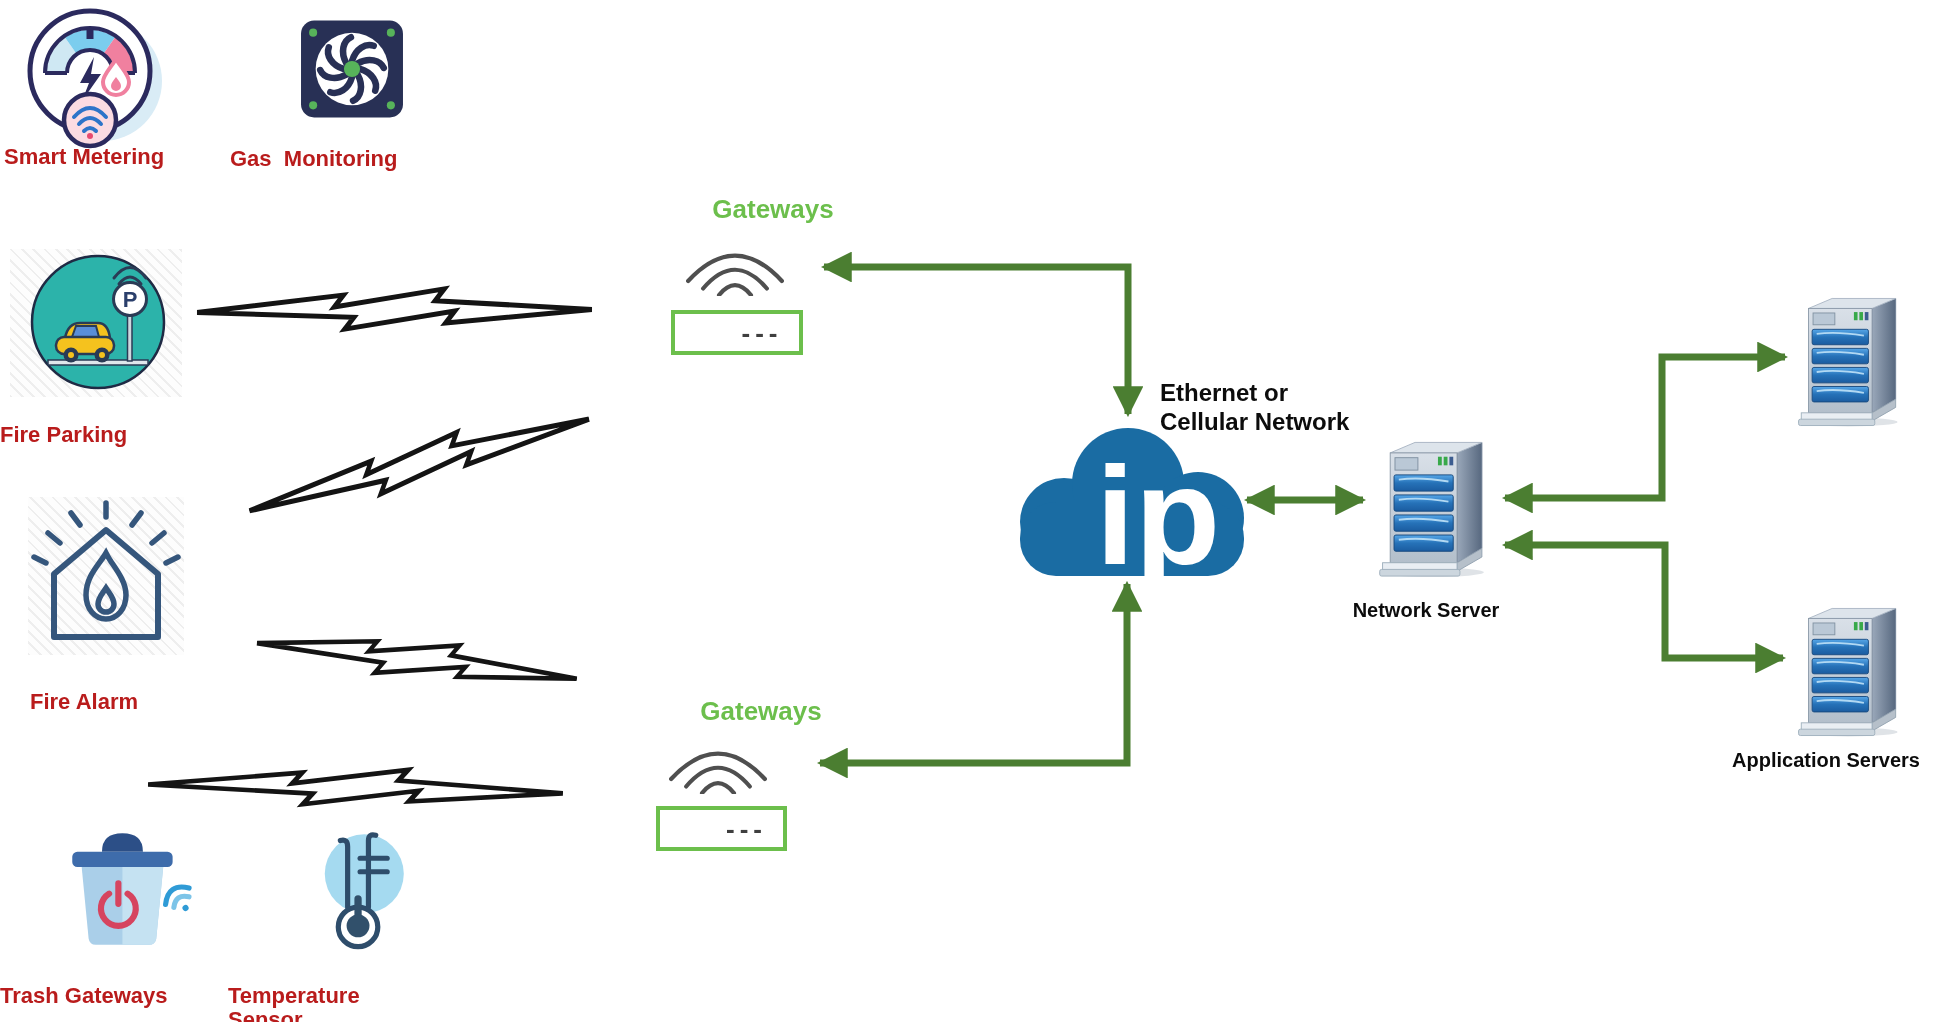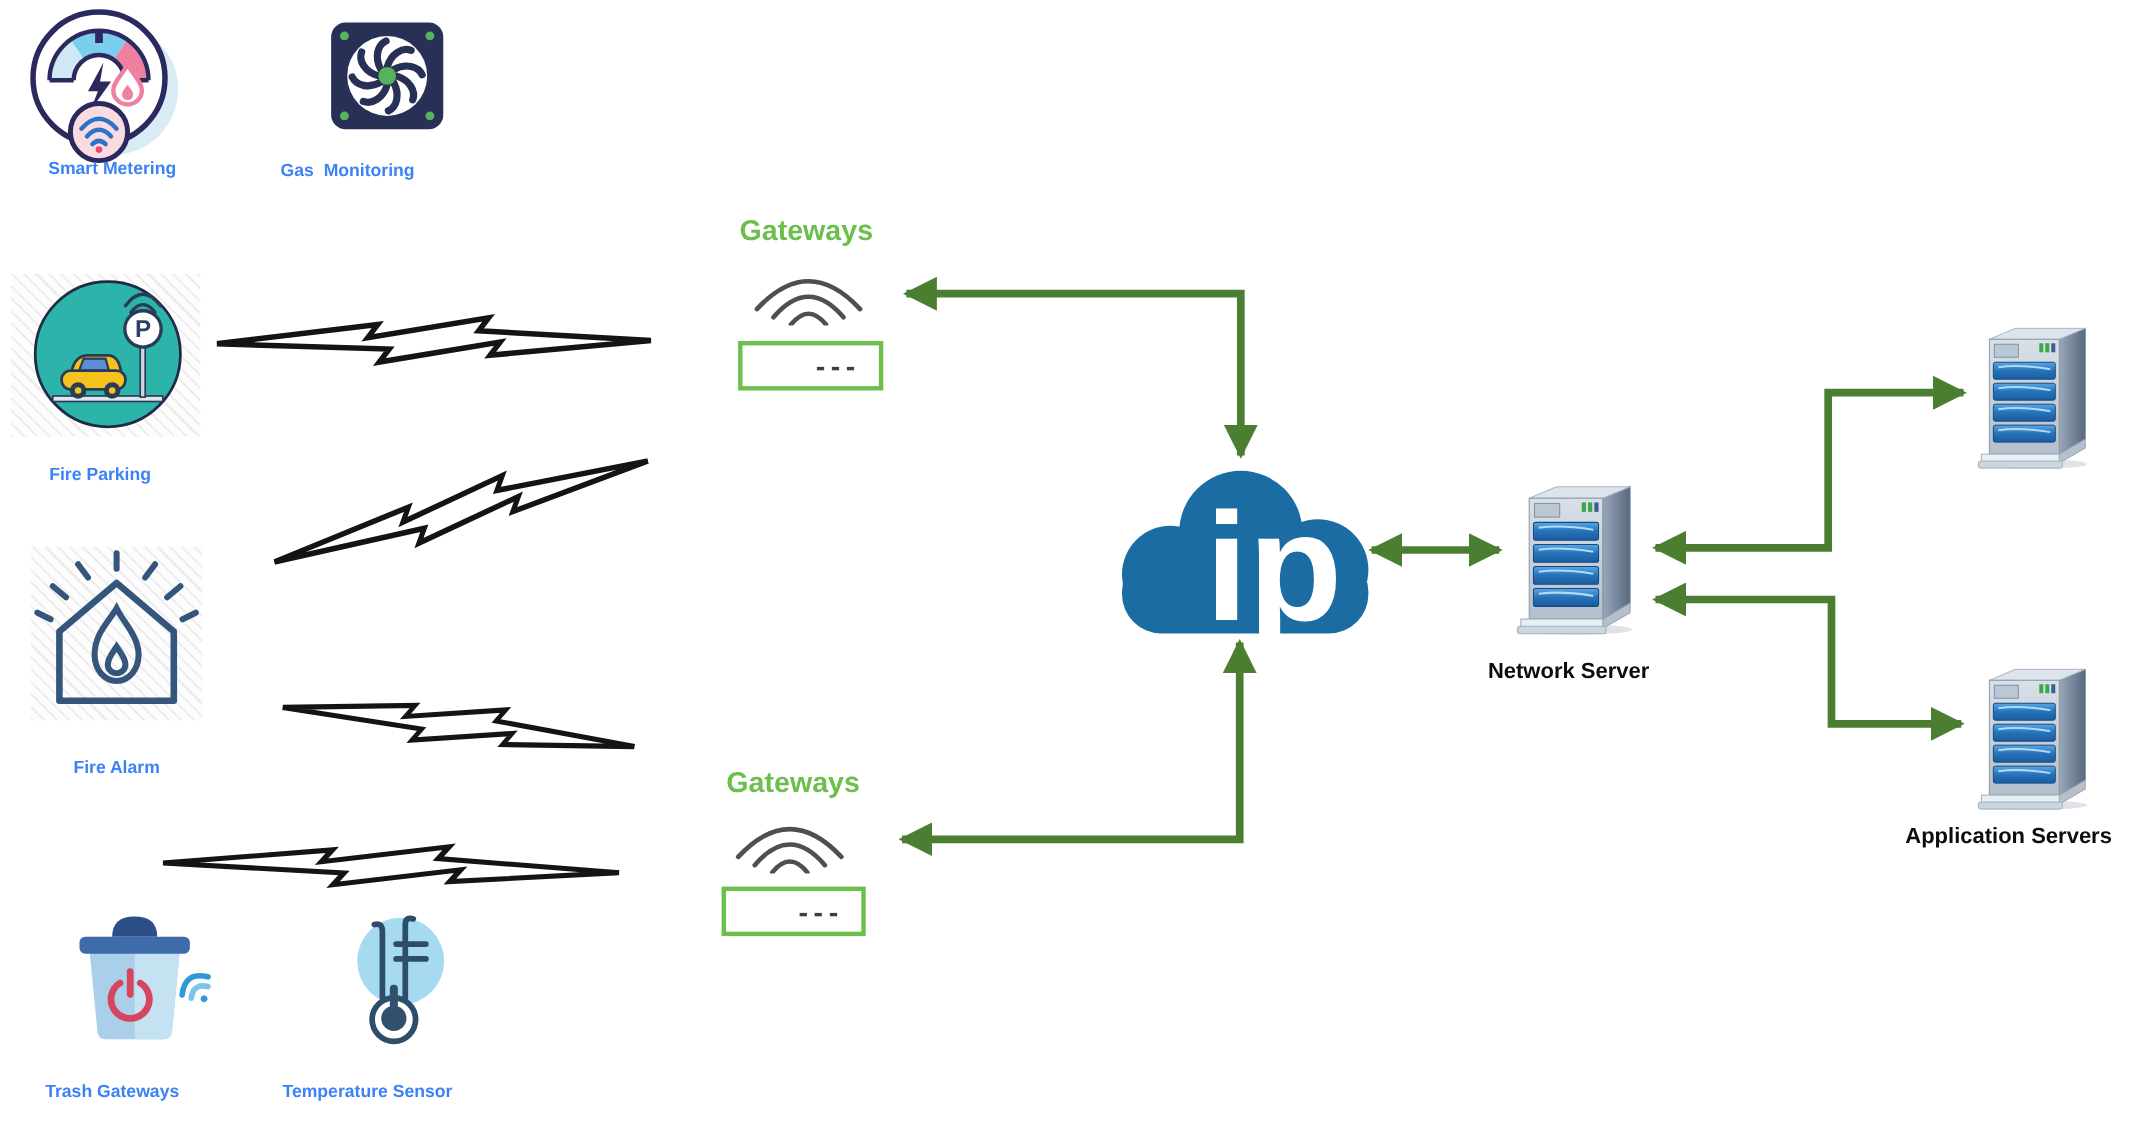--- a/index.html
+++ b/index.html
@@ -1,23 +1,23 @@
 <!DOCTYPE html>
 <html><head>
 <meta charset="utf-8">
 <style>
   html,body{margin:0;padding:0;background:#fff;}
   .canvas{position:relative;width:1950px;height:1022px;background:#ffffff;overflow:hidden;
           font-family:"Liberation Sans",sans-serif;}
   .canvas *{box-sizing:border-box;}
   .abs{position:absolute;}
   svg.abs{display:block;}
-  .lbl{position:absolute;font-weight:700;font-size:16px;color:#3b82f6;text-align:center;line-height:1.1;}
+  .lbl{position:absolute;font-weight:700;font-size:22px;color:#b91c1c;line-height:1.1;}
   .lbl.pre{white-space:pre;margin-left:12px;}
-  .gwlbl{position:absolute;font-weight:700;font-size:26px;color:#6cbf4c;text-align:center;}
+  .gwlbl{position:absolute;font-weight:700;font-size:26px;color:#6cbf4c;text-align:center;margin-left:40px;}
   .gwbox{position:absolute;border:4px solid #6cbf4c;background:#fff;display:flex;align-items:center;justify-content:center;}
   .gwbox .dashes{font-weight:700;font-size:26px;color:#3f3f3f;letter-spacing:5px;line-height:1;padding-left:50px;}
   .caption{position:absolute;font-weight:700;font-size:24px;color:#0c0c0c;line-height:29px;text-align:left;}
   .hatch{position:absolute;background-color:#fdfdfd;
          background-image:repeating-linear-gradient(45deg,rgba(160,160,160,0.16) 0px,rgba(160,160,160,0.16) 2px,transparent 2px,transparent 8px);}
   .srvlbl{position:absolute;font-weight:700;font-size:20px;color:#0c0c0c;text-align:center;}
 </style>
 </head>
 <body>
 
@@ -248,20 +248,24 @@
 
   <svg class="abs" style="left:1016px;top:422px;width:234px;height:178px" viewBox="0 0 234 178">
     <g fill="#1a6ca3">
       <circle cx="48" cy="100" r="44"></circle>
       <circle cx="112" cy="62" r="56"></circle>
       <circle cx="182" cy="96" r="46"></circle>
       <rect x="4" y="80" width="224" height="74" rx="36"></rect>
     </g>
     <text x="142" y="142" font-size="140" font-weight="bold" fill="#ffffff" text-anchor="middle" font-family="Liberation Sans, sans-serif">ip</text>
   </svg>
+  <div class="caption" style="left:1160px;top:378px;width:250px">
+    <div>Ethernet or</div>
+    <div>Cellular Network</div>
+  </div>
 
   <svg class="abs" style="left:1372px;top:430px;width:130px;height:148px" viewBox="0 0 130 155">
     <use href="#server-tower" width="130" height="155"></use>
   </svg>
   <div class="srvlbl" style="left:1316px;top:599px;width:220px">Network Server</div>
 
   <svg class="abs" style="left:1794px;top:286px;width:118px;height:142px" viewBox="0 0 130 155">
     <use href="#server-tower" width="130" height="155"></use>
   </svg>
   <svg class="abs" style="left:1794px;top:596px;width:118px;height:142px" viewBox="0 0 130 155">

